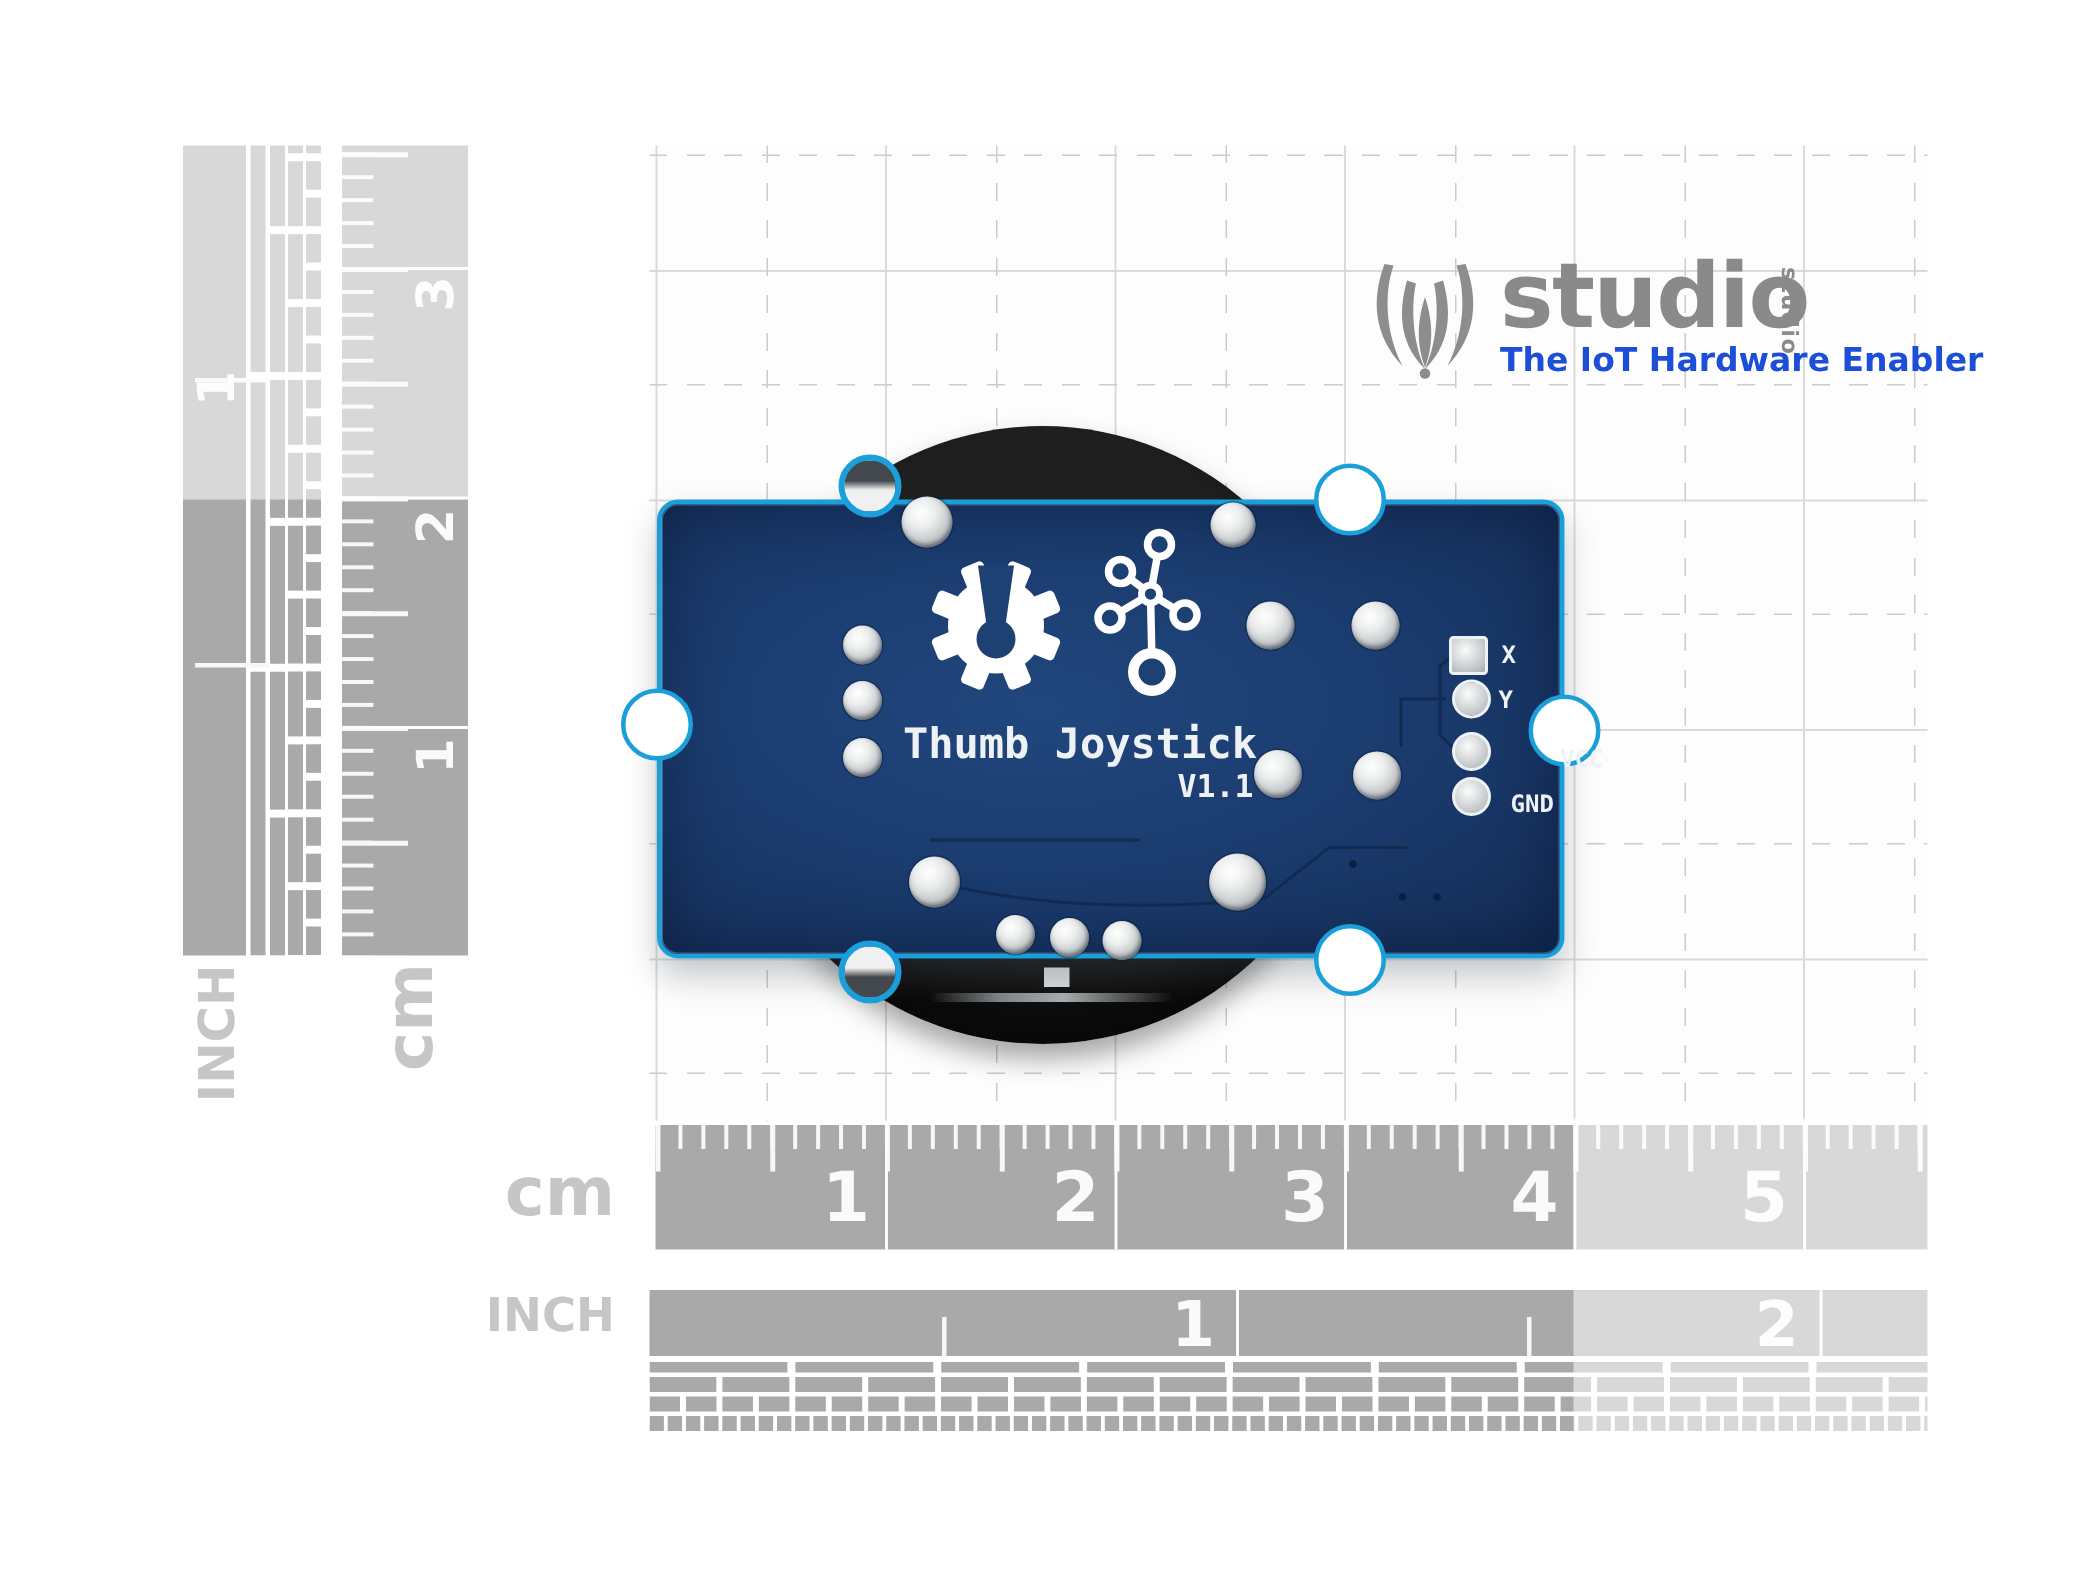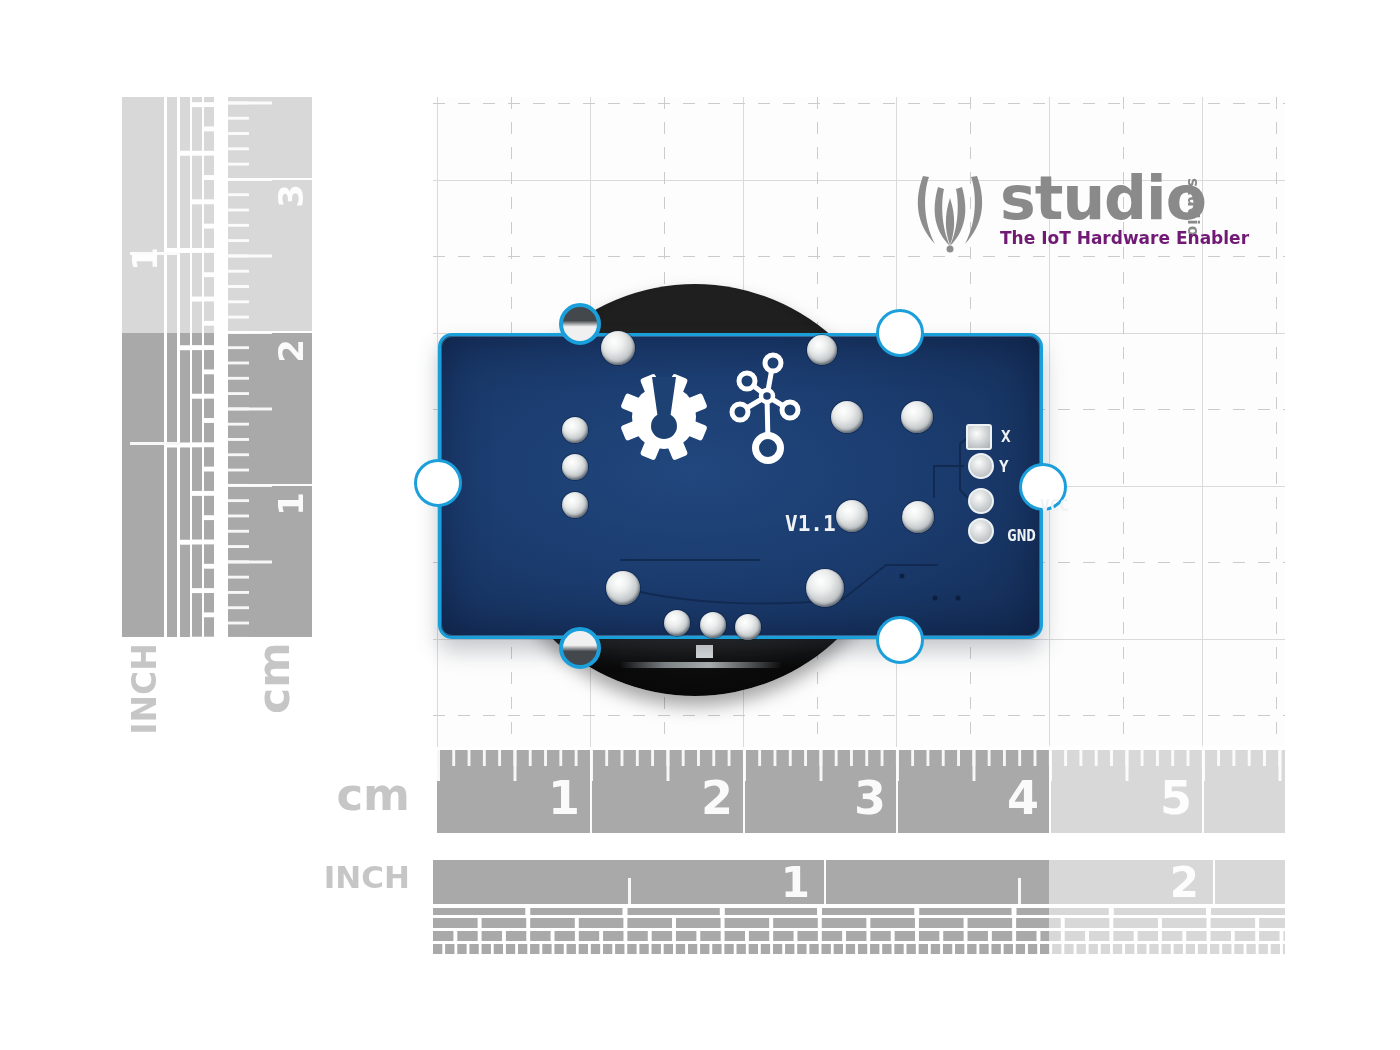--- a/index.html
+++ b/index.html
@@ -97,21 +97,21 @@
   #lbl-bcm{left:330px;top:772px;width:80px;font-size:45px;line-height:45px;text-align:right;}
   #lbl-binch{left:295px;top:862px;width:115px;font-size:31px;line-height:31px;text-align:right;}
   #lbl-vinch{left:118px;top:653px;width:52px;height:72px;font-size:33px;}
   #lbl-vcm{left:247px;top:650px;width:52px;height:56px;font-size:44px;}
 
   
   #logo-icon{left:910px;top:174px;width:80px;height:80px;z-index:6;}
   #logo-word{left:1000px;top:168px;font-size:60px;line-height:60px;font-weight:800;color:#8a8a8a;letter-spacing:-1px;z-index:6;}
   #logo-studio{left:1168px;top:196px;width:50px;height:14px;font-size:15px;font-weight:bold;color:#8a8a8a;
     letter-spacing:1px;transform:rotate(90deg);display:flex;align-items:center;z-index:6;}
-  #logo-tagline{left:1000px;top:228px;font-size:17px;font-weight:bold;color:#701a75;z-index:6;}
+  #logo-tagline{left:1000px;top:228px;font-size:22px;font-weight:bold;color:#1d4ed8;z-index:6;}
 </style>
 </head>
 <body>
 
 <div id="stage">
 
   <div id="grid" class="abs">
     <div class="abs gdv" style="left:78px"></div>
     <div class="abs gdv" style="left:231px"></div>
     <div class="abs gdv" style="left:384px"></div>
@@ -217,20 +217,21 @@
 
   <div class="abs pinpad" style="left:966px;top:424px;width:26px;height:26px;border-radius:3px"></div>
   <div class="abs pinpad" style="left:968px;top:453px;width:26px;height:26px;border-radius:50%"></div>
   <div class="abs pinpad" style="left:968px;top:488px;width:26px;height:26px;border-radius:50%"></div>
   <div class="abs pinpad" style="left:968px;top:518px;width:26px;height:26px;border-radius:50%"></div>
   <div class="abs silk pinlbl" style="left:1001px;top:427px">X</div>
   <div class="abs silk pinlbl" style="left:999px;top:457px">Y</div>
   <div class="abs silk pinlbl" style="left:1040px;top:496px">VCC</div>
   <div class="abs silk pinlbl" style="left:1007px;top:526px">GND</div>
 
+  <div id="silk-title" class="abs silk">Thumb Joystick</div>
   <div id="silk-version" class="abs silk">V1.1</div>
 
   <div id="bcm-band" class="abs band"></div>
   <div id="bcm-minor" class="abs"></div>
   <div id="bcm-mid" class="abs"></div>
   <div class="abs sepv" style="left:590px;top:750px;height:83px"></div>
   <div class="abs sepv" style="left:743px;top:750px;height:83px"></div>
   <div class="abs sepv" style="left:896px;top:750px;height:83px"></div>
   <div class="abs sepv" style="left:1049px;top:750px;height:83px"></div>
   <div class="abs sepv" style="left:1202px;top:750px;height:83px"></div>

